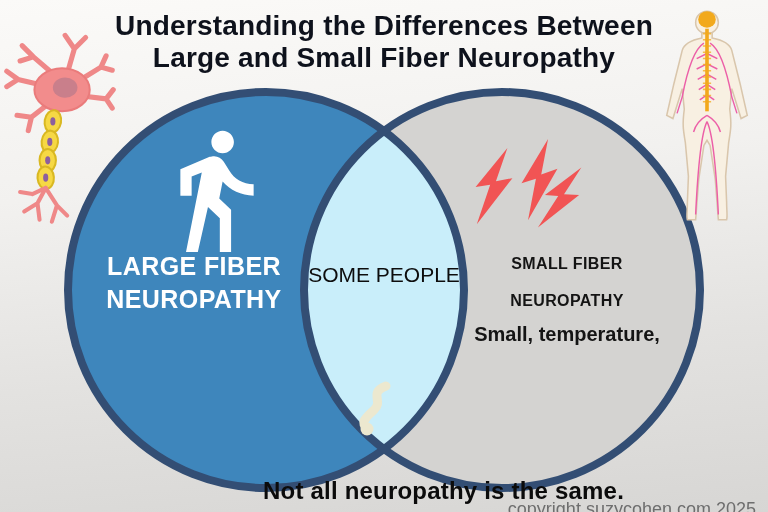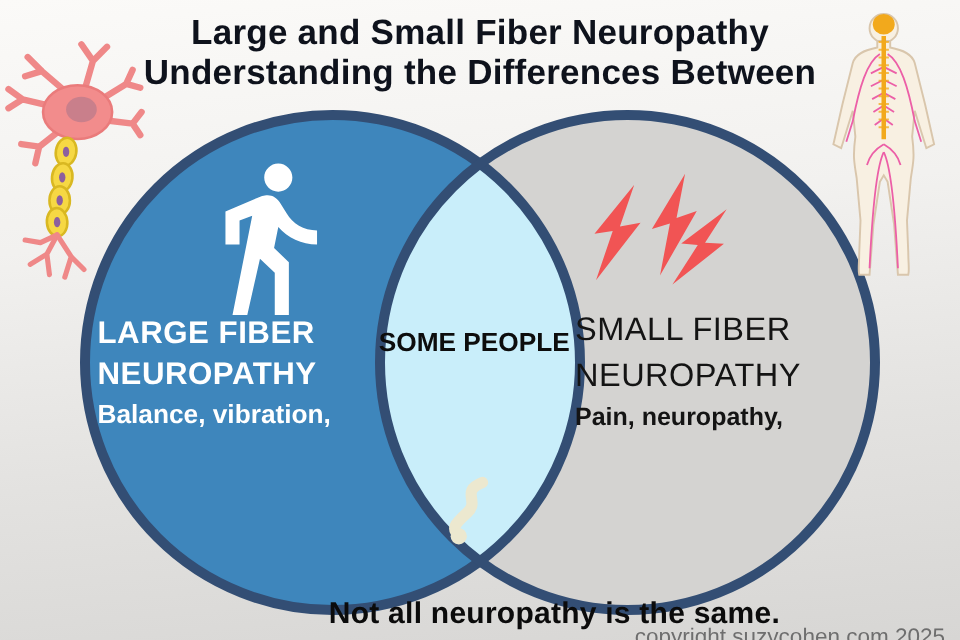--- a/index.html
+++ b/index.html
@@ -9,41 +9,41 @@
     font-family:"Liberation Sans","DejaVu Sans",sans-serif;
   }
   .title{position:absolute;top:10px;left:0;width:768px;text-align:center;
     font-size:28px;font-weight:bold;line-height:32px;color:#0e121c;letter-spacing:.2px;}
   .venn{position:absolute;left:0;top:0;}
   .illo{position:absolute;}
   .neuron{left:0;top:18px;}
   .bodyfig{left:648px;top:6px;}
   .walker{position:absolute;left:170px;top:128px;}
   .bolts{position:absolute;left:460px;top:135px;}
-  .vtext{position:absolute;}
+  .vtext{position:absolute;text-align:center;}
   .left-text{left:78px;top:250px;width:232px;color:#ffffff;}
-  .center-text{left:303px;top:259px;width:162px;color:#0d0d0d;font-size:21px;font-weight:bold;line-height:31px;}
+  .center-text{left:303px;top:259px;width:162px;color:#0d0d0d;font-size:21px;font-weight:normal;line-height:31px;}
   .right-text{left:460px;top:245px;width:214px;color:#141414;}
   .vh{font-size:25px;font-weight:bold;line-height:33px;letter-spacing:.4px;}
-  .vh-r{font-size:26px;font-weight:normal;line-height:37px;letter-spacing:.4px;}
+  .vh-r{font-size:16px;font-weight:bold;line-height:37px;letter-spacing:.4px;}
   .vsub{font-size:21px;font-weight:bold;line-height:27px;margin-top:2px;}
   .vsub-r{font-size:20px;font-weight:bold;line-height:27px;margin-top:2px;}
   .squiggle{position:absolute;left:352px;top:380px;}
   .tagline{position:absolute;left:0;top:477px;width:624px;text-align:right;
     font-size:24px;font-weight:bold;color:#0b0b0b;letter-spacing:.2px;}
   .copyright{position:absolute;right:12px;top:488px;font-size:18px;color:#6e6e6e;margin-top:11px;}
 </style>
 </head>
 <body>
 
 <div class="canvas">
 
   <div class="title">
+    <div>Understanding the Differences Between</div>
     <div>Large and Small Fiber Neuropathy</div>
-    <div>Understanding the Differences Between</div>
   </div>
 
   <svg class="venn" width="768" height="512" viewBox="0 0 768 512">
     <defs>
         <clipPath id="clipL">
           <circle cx="266" cy="290" r="198"></circle>
         </clipPath>
       </defs>
     <circle cx="502" cy="290" r="198" fill="#d4d3d1"></circle>
     <circle cx="266" cy="290" r="198" fill="#3e86bc"></circle>
@@ -110,31 +110,30 @@
       <path fill="#f15454" d="M10.8 0 L0 16.6 L5.6 15.1 L2 31 L14 11.6 L7.7 13.5 Z"></path>
     </g>
     <g transform="translate(98,24) rotate(20) scale(2.3)">
       <path fill="#f15454" d="M10.8 0 L0 16.6 L5.6 15.1 L2 31 L14 11.6 L7.7 13.5 Z"></path>
     </g>
   </svg>
 
   <div class="vtext left-text">
     <div class="vh">LARGE FIBER</div>
     <div class="vh">NEUROPATHY</div>
-    <div class="vsub">Balance, vibration,</div>
   </div>
 
   <div class="vtext center-text">
     <div>SOME PEOPLE</div>
   </div>
 
   <div class="vtext right-text">
     <div class="vh-r">SMALL FIBER</div>
     <div class="vh-r">NEUROPATHY</div>
-    <div class="vsub-r">Pain, neuropathy,</div>
+    <div class="vsub-r">Small, temperature,</div>
   </div>
 
   <svg class="squiggle" width="46" height="58" viewBox="0 0 46 58">
     <path d="M34 6 C16 13 32 21 22 30 C12 39 8 43 16 49" fill="none" stroke="#ece8cf" stroke-width="9" stroke-linecap="round"></path>
     <circle cx="15" cy="49" r="6.5" fill="#ece8cf"></circle>
   </svg>
 
   <div class="tagline">Not all neuropathy is the same.</div>
   <div class="copyright">copyright suzycohen.com 2025</div>
 

